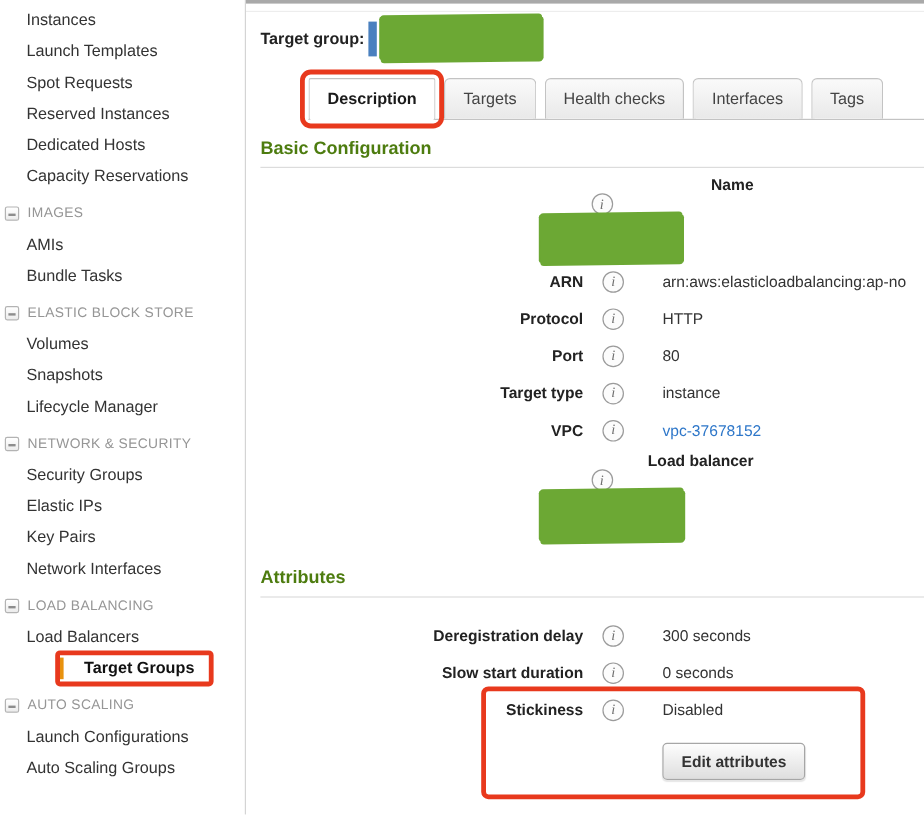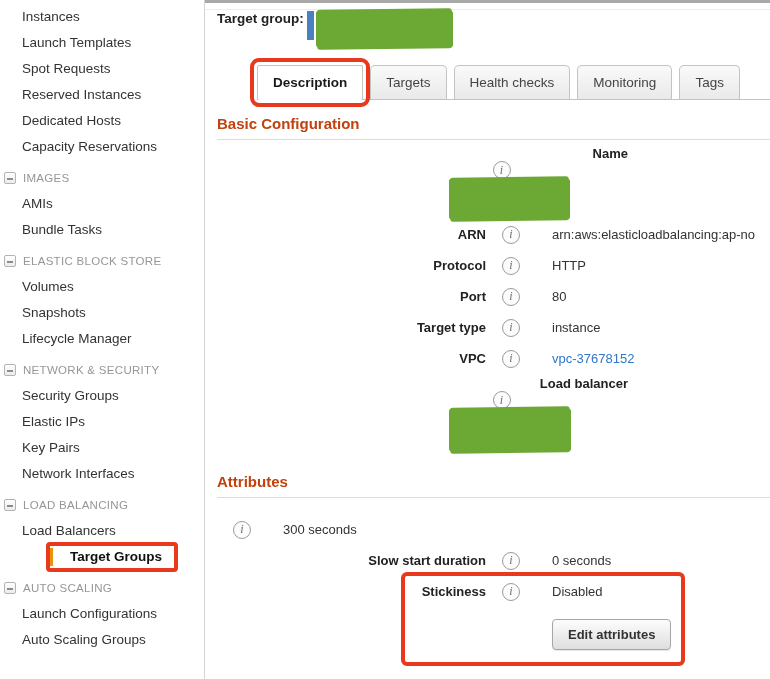--- a/index.html
+++ b/index.html
@@ -20,53 +20,53 @@
                color:#969696; font-size:11.5px; letter-spacing:.3px; white-space:nowrap; }
   .collapse-box { width:12px; height:12px; border:1px solid #b3b3b3; border-radius:2px; margin-right:7px;
                background:linear-gradient(#fff,#ececec); position:relative; flex:none; }
   .collapse-box::after { content:""; position:absolute; left:2px; right:2px; top:5px; height:1.5px; background:#8d8d8d; }
 
   
   .content { position:relative; flex:1; padding:0 0 0 12px; overflow:hidden; }
   .topline { height:3px; background:#a9a9a9; margin-left:-12px; }
   .topline2 { height:1px; background:#ededed; margin:6px 0 0 -12px; }
 
-  .tg-header { display:flex; align-items:flex-start; height:42px; margin-top:1px; }
+  .tg-header { display:flex; align-items:center; height:42px; margin-top:1px; }
   .tg-header .lbl { font-size:13.5px; font-weight:bold; color:#222; }
   .cursor-bar { width:7px; height:29px; background:#4a80bf; margin-left:3px; flex:none; }
   .redact { background:#6CA834; border-radius:2px; position:relative; flex:none; }
   .redact::before { content:""; position:absolute; inset:-2px 1px; background:inherit;
                     transform:rotate(-0.7deg); border-radius:3px; z-index:-0; }
   .redact.hdr { width:137px; height:36px; margin-left:2px; }
   .redact.val-name { width:121px; height:40px; }
   .redact.val-lb { width:122px; height:42px; }
 
   
   .tabs { display:flex; align-items:flex-end; border-bottom:1px solid #c3c3c3; height:41px; margin-top:6px;margin-left:40px; }
   .tab { background:linear-gradient(#fafafa,#e9e9e9); border:1px solid #c3c3c3; border-bottom:none;
          border-radius:5px 5px 0 0; padding:9px 15px 9px; margin-right:7px; font-size:13.5px; color:#444;
          white-space:nowrap; cursor:pointer; }
   .tab.active { background:#fff; font-weight:bold; color:#1a1a1a; margin-bottom:-1px; padding-bottom:10px;
          outline:4px solid #E8391D; outline-offset:3px; border-radius:2px; }
 
   
-  .section-h { font-size:15px; font-weight:bold; color:#c2410c; margin-top:15px; }
+  .section-h { font-size:15px; font-weight:bold; color:#4d7c0f; margin-top:15px; }
   .section-hr { height:1px; background:#dcdcdc; margin-top:7px; }
 
   .rows { margin-top:6px; }
   .row { display:flex; align-items:center; min-height:31px; }
   .row.tall { min-height:44px;flex-direction:column; }
   .row-label { width:269px; text-align:right; font-weight:bold; font-size:13px; color:#222; flex:none; }
   .info-icon { width:18px; height:18px; border:1px solid #9b9b9b; border-radius:50%; margin-left:16px;
                background:#fcfcfc; color:#6e6e6e; font-family:"Liberation Serif", serif; font-style:italic;
                font-size:12px; display:flex; align-items:center; justify-content:center; flex:none; cursor:pointer; }
   .row-value { margin-left:32px; font-size:13px; color:#333; white-space:nowrap; }
   .row-value a { color:#2E77C9; text-decoration:none; cursor:pointer; }
 
-  .anno-box { margin-left:188px; width:276px; outline:4px solid #E8391D; outline-offset:0;
+  .anno-box { margin-left:188px; width:312px; outline:4px solid #E8391D; outline-offset:0;
               border-radius:2px; padding-bottom:12px; }
   .anno-box .row-label { width:81px; }
 
   .btn { display:inline-block; margin-top:12px; padding:7px 15px; font-size:13px; font-weight:bold; color:#333;
          background:linear-gradient(#fdfdfd,#dedede); border:1px solid #a6a6a6; border-radius:4px;
          box-shadow:0 1px 1px rgba(0,0,0,.10); cursor:pointer; white-space:nowrap; }
 </style>
 </head>
 <body>
 
@@ -126,21 +126,21 @@
     <div class="tg-header">
       <span class="lbl">Target group:</span>
       <span class="cursor-bar"></span>
       <span class="redact hdr"></span>
     </div>
 
     <div class="tabs">
       <div class="tab active">Description</div>
       <div class="tab">Targets</div>
       <div class="tab">Health checks</div>
-      <div class="tab">Monitoring</div>
+      <div class="tab">Interfaces</div>
       <div class="tab">Tags</div>
     </div>
 
     <div class="section-h">Basic Configuration</div>
     <div class="section-hr"></div>
 
     <div class="rows">
       <div class="row tall">
         <div class="row-label">Name</div>
         <div class="info-icon">i</div>
@@ -176,20 +176,21 @@
         <div class="info-icon">i</div>
         <div class="row-value"><span class="redact val-lb" style="display:inline-block;vertical-align:middle;"></span></div>
       </div>
     </div>
 
     <div class="section-h" style="margin-top:22px;">Attributes</div>
     <div class="section-hr"></div>
 
     <div class="rows" style="margin-top:16px;">
       <div class="row">
+        <div class="row-label">Deregistration delay</div>
         <div class="info-icon">i</div>
         <div class="row-value">300 seconds</div>
       </div>
       <div class="row">
         <div class="row-label">Slow start duration</div>
         <div class="info-icon">i</div>
         <div class="row-value">0 seconds</div>
       </div>
 
       <div class="anno-box">

